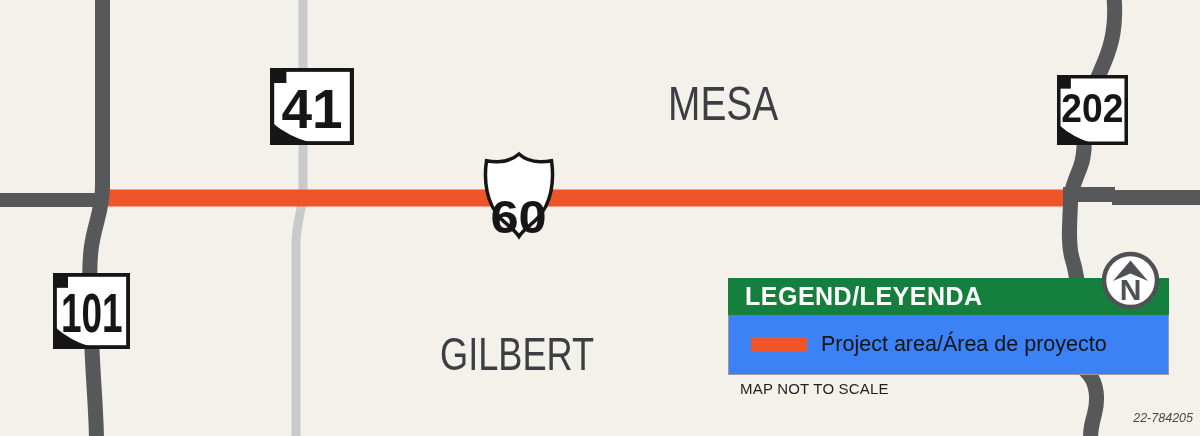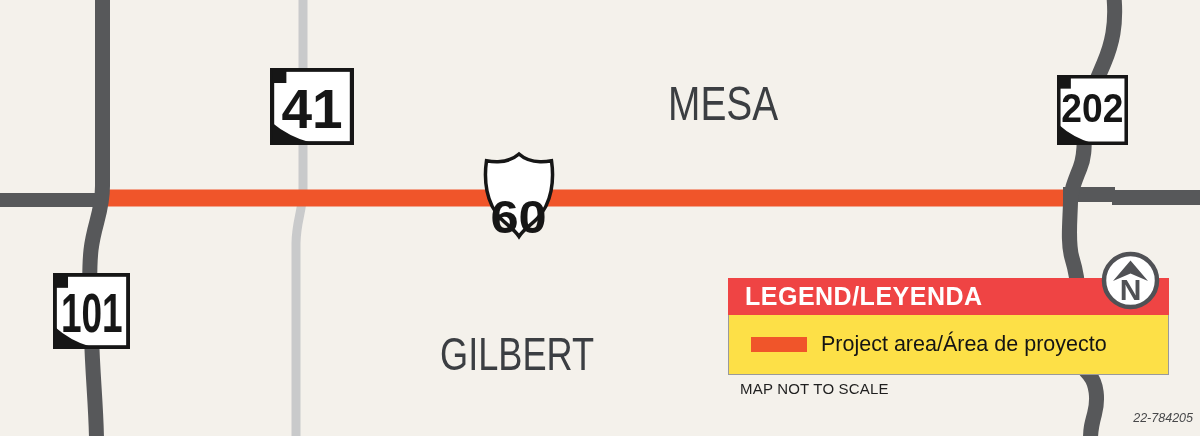--- a/index.html
+++ b/index.html
@@ -55,31 +55,31 @@
 
   
   .legend {
     position: absolute;
     left: 728px; top: 278px;
     width: 441px;
     z-index: 4;
   }
   .legend-header {
     height: 37px;
-    background: #ef4444;
+    background: #15803d;
     color: #FFFFFF;
     font-size: 25px;
     font-weight: bold;
     line-height: 37px;
     padding-left: 17px;
     letter-spacing: 0.5px;
   }
   .legend-body {
     height: 60px;
-    background: #fde047;
+    background: #3b82f6;
     border: 1.5px solid #9A9A9B;
     border-top: none;
     display: flex;
     align-items: center;
   }
   .legend-swatch {
     width: 56px;
     height: 15px;
     margin-left: 22px;
     flex: 0 0 auto;

